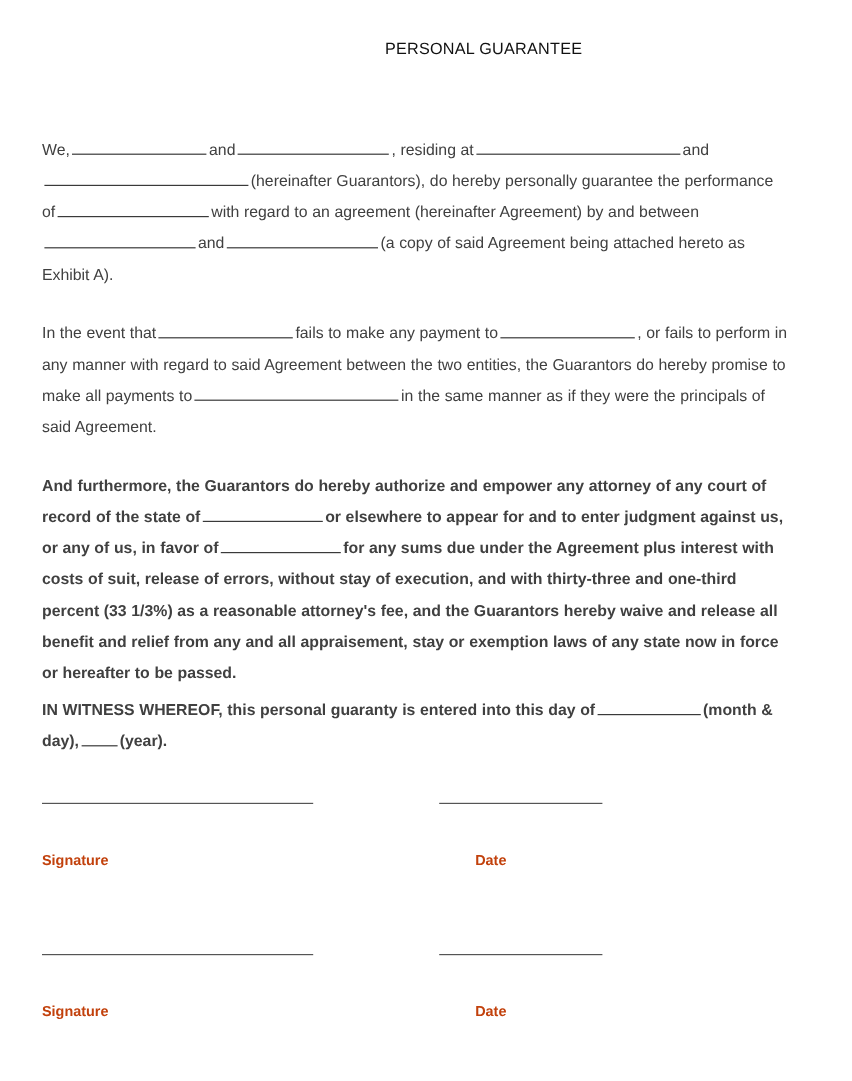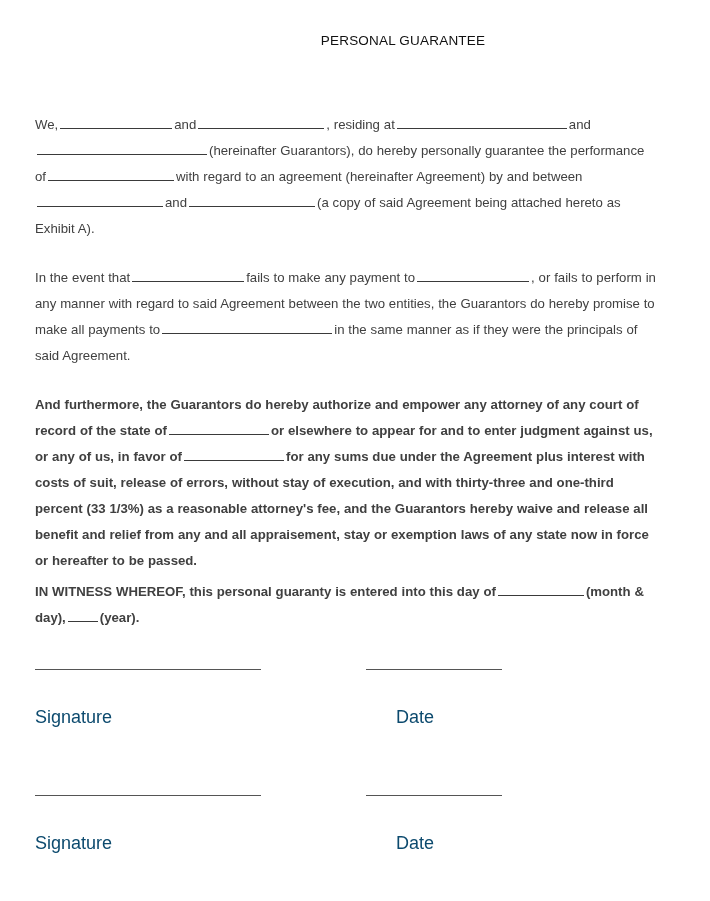--- a/index.html
+++ b/index.html
@@ -94,23 +94,24 @@
   .rule.sig  { left: 35px;  width: 226px; }
   .rule.date { left: 366px; width: 136px; }
 
   .sig-row-labels {
     position: relative;
     height: 24px;
     margin-top: 27px;
   }
   .caption {
     position: absolute;
-    font-size: 18px;
+    font-size: 12px;
     line-height: 18px;
-    color: #0c4a6e;
+    color: #c2410c;
+    font-weight: bold;
   }
   .caption.sig  { left: 35px; }
   .caption.date { left: 396px; }
 </style>
 </head>
 <body>
 
 <div class="page">
 
   <div class="doc-title">PERSONAL GUARANTEE</div>

